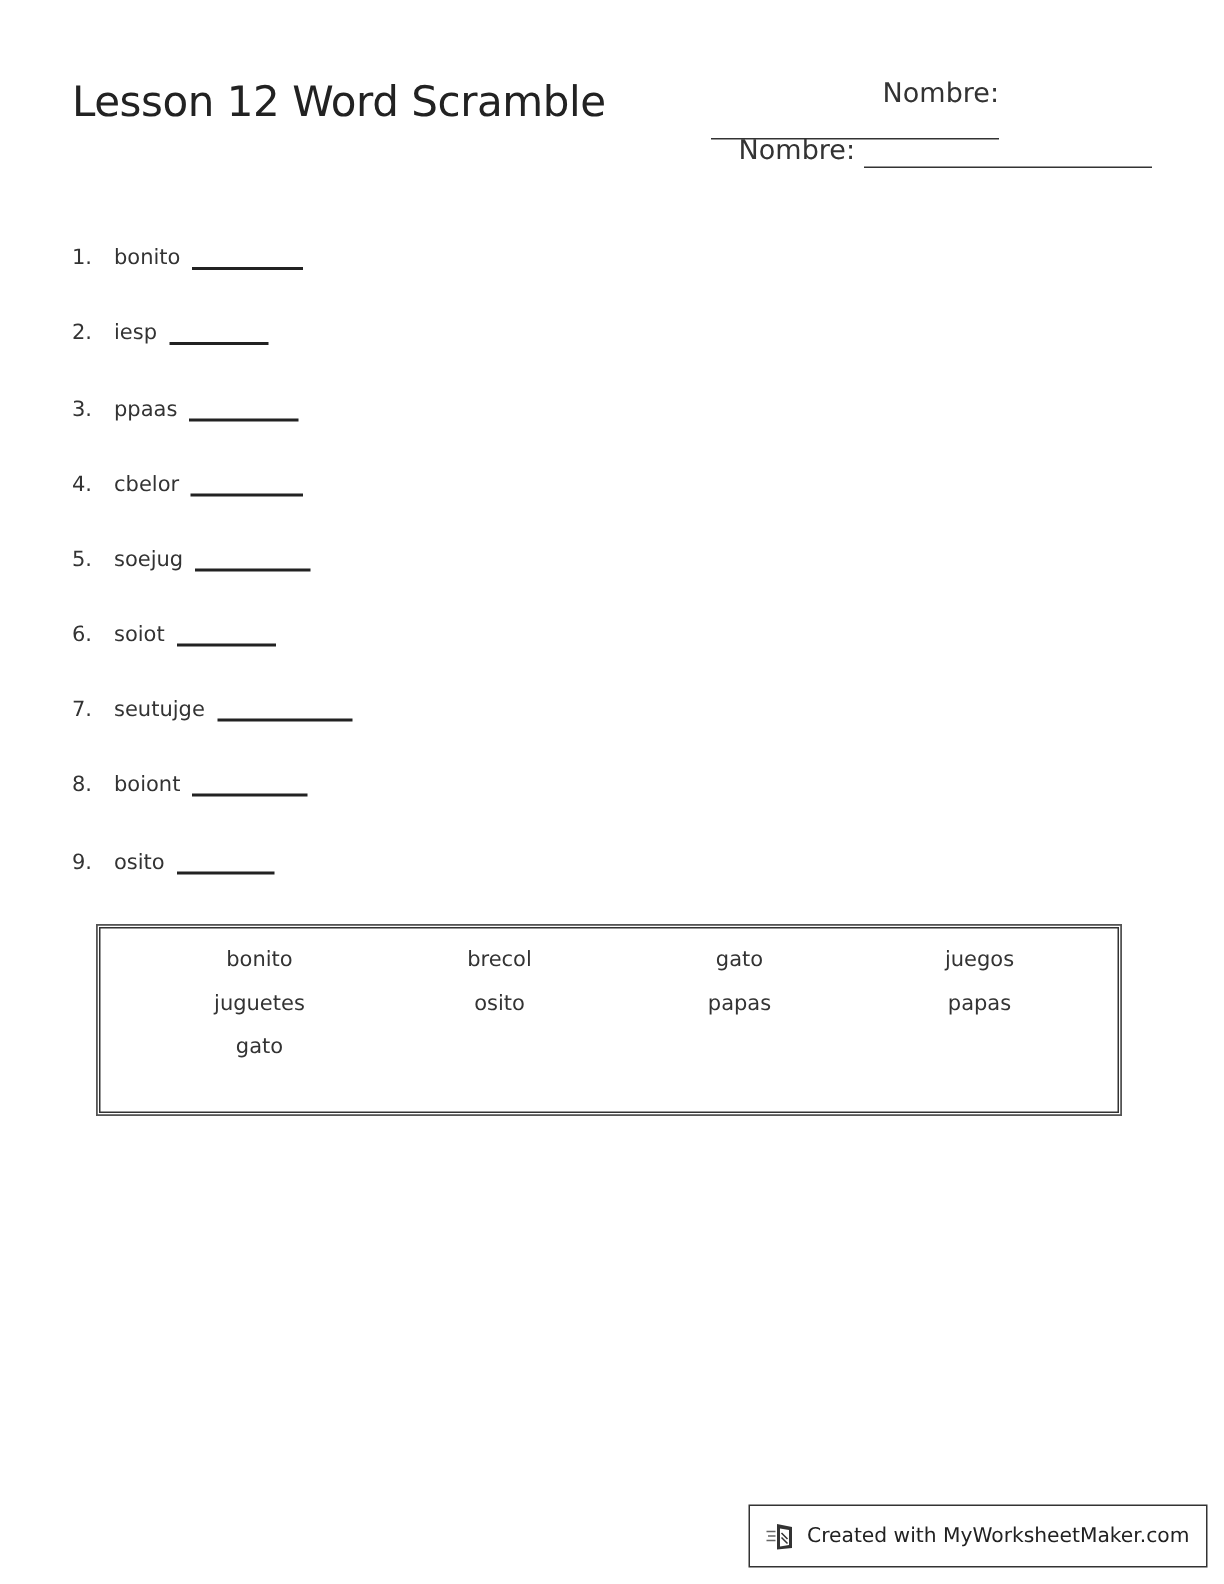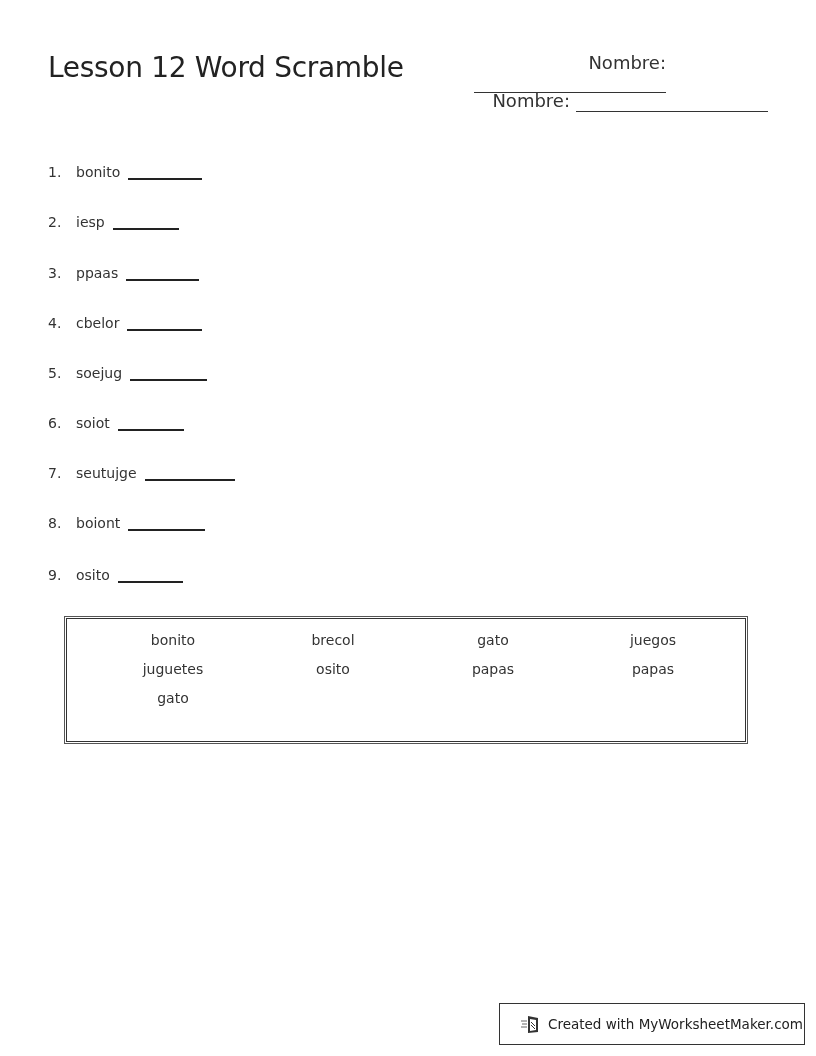--- a/index.html
+++ b/index.html
@@ -14,21 +14,21 @@
   .item { position:absolute; left:0; display:flex; align-items:flex-end; font-size:14px; color:#333; white-space:nowrap; }
   .item .num { width:28px; }
   .item .blank { border-bottom:2px solid #222; margin-left:8px; height:12px; }
   .bank { position:absolute; left:64px; top:616px; width:684px; height:128px;
           border:3px double #333; box-sizing:border-box; outline:1px solid #555; outline-offset:-1px;text-align:center; }
   .bank-grid { position:absolute; left:26px; top:12px; display:grid;
                grid-template-columns:160px 160px 160px 160px; row-gap:10px; }
   .bank-word { font-size:14px; color:#333; line-height:19px; }
   .footer { position:absolute; left:499px; top:1003px; width:306px; height:42px;
             border:1.5px solid #333; box-sizing:border-box; display:flex; align-items:center;
-            padding-left:20px; }
+            padding-left:10px; }
   .footer .logo { width:22px; height:22px; margin-right:6px; }
   .footer .txt { font-size:13.5px; color:#222; white-space:nowrap; }
 </style>
 </head>
 <body>
 
 <h1 class="title">Lesson 12 Word Scramble</h1>
 
 <div class="field" style="left:468px; top:52px;flex-direction:column;">
   <span class="lbl">Nombre:</span>

